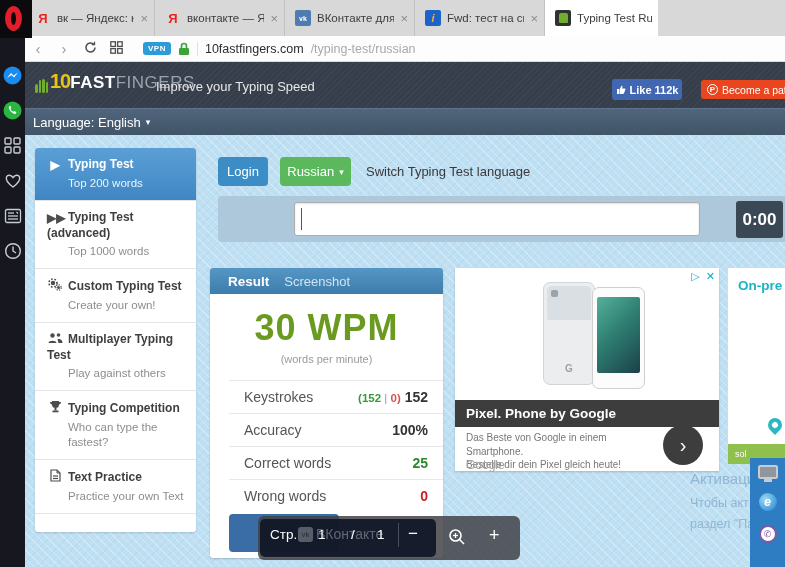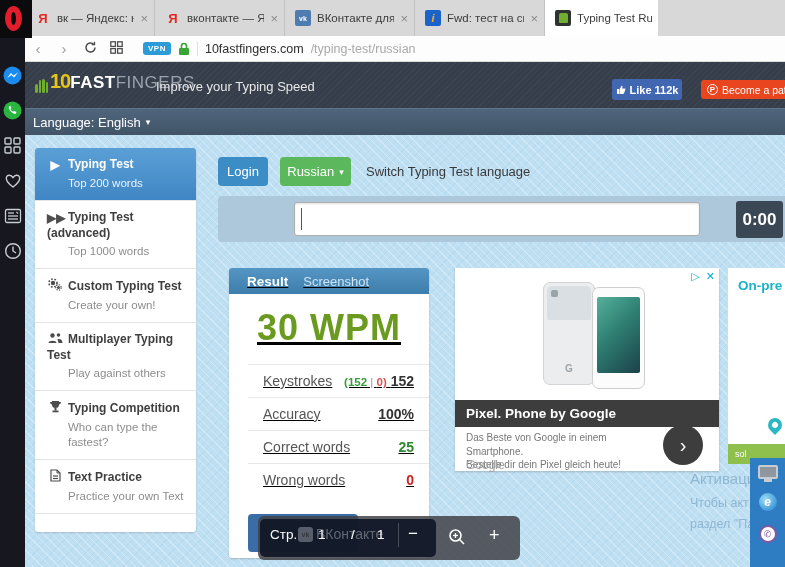--- a/index.html
+++ b/index.html
@@ -79,21 +79,21 @@
   .login-btn { position:absolute; left:193px; top:95px; width:50px; height:29px; background:#3c8dc5; }
   .russian-btn { position:absolute; left:255px; top:95px; width:71px; height:29px; background:#5cb85c; gap:5px; }
   .switch-label { position:absolute; left:341px; top:102px; font-size:13px; color:#3a3a3a; }
 
   .input-row { position:absolute; left:193px; top:134px; width:567px; height:46px; background:#adc8da; border-radius:4px 0 0 4px; }
   .word-input { position:absolute; left:76px; top:6px; width:406px; height:34px; border:1px solid #aeaeae; border-radius:3px; background:#fff; font-size:15px; padding:0 8px; outline:none; box-shadow:inset 0 1px 2px rgba(0,0,0,.12); }
   .caret-line { position:absolute; left:83px; top:12px; width:1px; height:22px; background:#555; }
   .timer-box { position:absolute; left:518px; top:5px; width:47px; height:37px; background:#3a4754; border-radius:3px; color:#fff; font-weight:bold; font-size:17px; display:flex; align-items:center; justify-content:center; }
 
   
-  .result-card { position:absolute; left:204px; top:206px; width:200px; height:290px; background:#fff; border-radius:3px; box-shadow:0 1px 2px rgba(0,0,0,.18);text-decoration:underline; }
+  .result-card { position:absolute; left:185px; top:206px; width:233px; height:290px; background:#fff; border-radius:3px; box-shadow:0 1px 2px rgba(0,0,0,.18); }
   .result-head { height:26px; background:linear-gradient(#5596c4,#3c7dac); border-radius:3px 3px 0 0; display:flex; align-items:center; padding-left:18px; gap:15px; }
   .result-head .rh-active { color:#fff; font-weight:bold; font-size:13.5px; }
   .result-head .rh-other { color:#d0e4f2; font-size:13px; }
   .wpm { text-align:center; margin-top:13px; color:#6a9a1f; font-size:36px; font-weight:bold; letter-spacing:1px; }
   .wpm-cap { text-align:center; color:#9a9a9a; font-size:11px; margin-top:4px; }
   .r-rows { margin-top:15px;padding-left:19px; }
   .r-row { display:flex; align-items:center; justify-content:space-between; padding:8px 15px; border-top:1px solid #e8e8e8; font-size:14px; color:#555; }
   .r-val { font-weight:bold; color:#333; }
   .ks-good { color:#3a9a3a; font-size:11.5px; font-weight:bold; }
   .ks-sep { color:#999; font-size:11.5px; }
@@ -371,20 +371,21 @@
       <div class="timer-box">0:00</div>
 
     </div>
 
     <div class="result-card">
       <div class="result-head">
         <span class="rh-active">Result</span>
         <span class="rh-other">Screenshot</span>
       </div>
       <div class="wpm">30 WPM</div>
+      <div class="wpm-cap">(words per minute)</div>
       <div class="r-rows">
         <div class="r-row">
           <span>Keystrokes</span>
           <span>
             <span class="ks-good">(152</span><span class="ks-sep"> | </span><span class="ks-bad">0)</span>
             <span class="r-val">152</span>
           </span>
         </div>
         <div class="r-row">
           <span>Accuracy</span>

